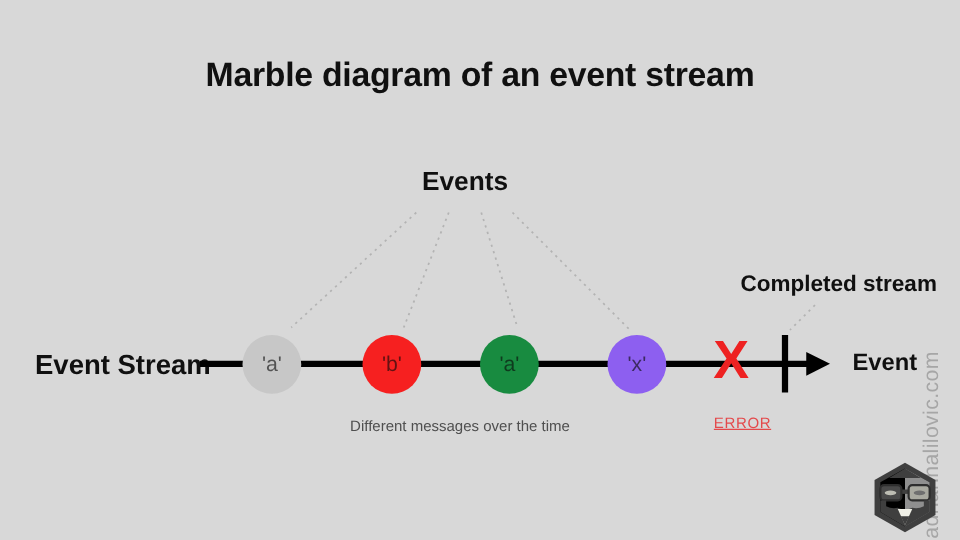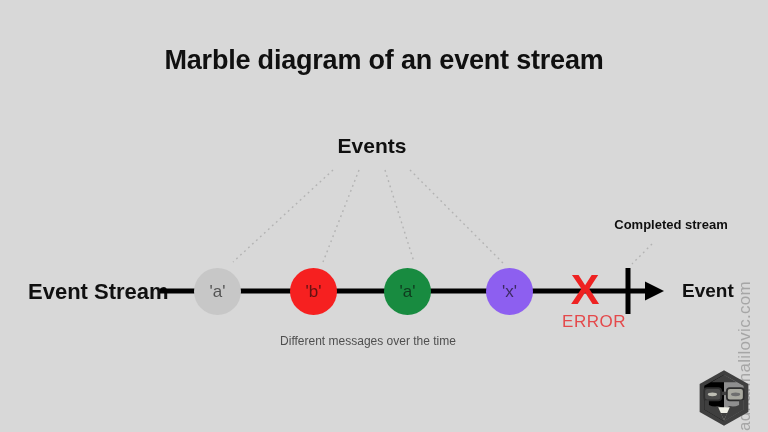--- a/index.html
+++ b/index.html
@@ -13,21 +13,21 @@
   .title {
     top:45px; left:0; width:768px; text-align:center;
     font-size:27px; font-weight:700; letter-spacing:-0.2px;
   }
   .events-label {
     top:134px; left:328px; width:88px; text-align:center;
     font-size:21px; font-weight:700;
   }
   .completed-label {
     top:217px; left:578px; width:186px; text-align:center;
-    font-size:13px; font-weight:700;
+    font-size:18px; font-weight:700;
   }
   .event-stream-label { top:279px; left:28px; font-size:22px; font-weight:700; }
   .time-label { top:280px; left:682px; font-size:19px; font-weight:700; }
   .caption {
     top:334px; left:0; width:736px; text-align:center;
     font-size:12px; color:#4f4f4f;
   }
   .overlay { top:0; left:0; z-index:1; pointer-events:none; }
   .marble {
     width:47px; height:47px; border-radius:50%;
@@ -35,22 +35,22 @@
     display:flex; align-items:center; justify-content:center;
     font-size:17px; color:rgba(10,10,10,0.62);
   }
   .marble-0 { left:194px; } .marble-1 { left:290px; }
   .marble-2 { left:384px; } .marble-3 { left:486px; }
   .error-mark {
     left:585px; top:290px; transform:translate(-50%,-52%);
     font-size:43px; font-weight:800; color:#ee2222; z-index:3; line-height:1;
   }
   .error-label {
-    left:594px; top:322px; transform:translate(-50%,-50%);
-    font-size:17px; color:#e4494b; letter-spacing:0.5px; z-index:3;
+    left:594px; top:338px; transform:translate(-50%,-50%);
+    font-size:12px; color:#e4494b; letter-spacing:0.5px; z-index:3;text-decoration:underline;
   }
   .watermark {
     left:745px; top:356px;
     transform:translate(-50%,-50%) rotate(-90deg);
     font-size:17px; color:#a6a6a6; white-space:nowrap; letter-spacing:0.3px;
     z-index:2;
   }
   .logo { left:696px; top:369px; z-index:2; }
 </style>
 </head>

